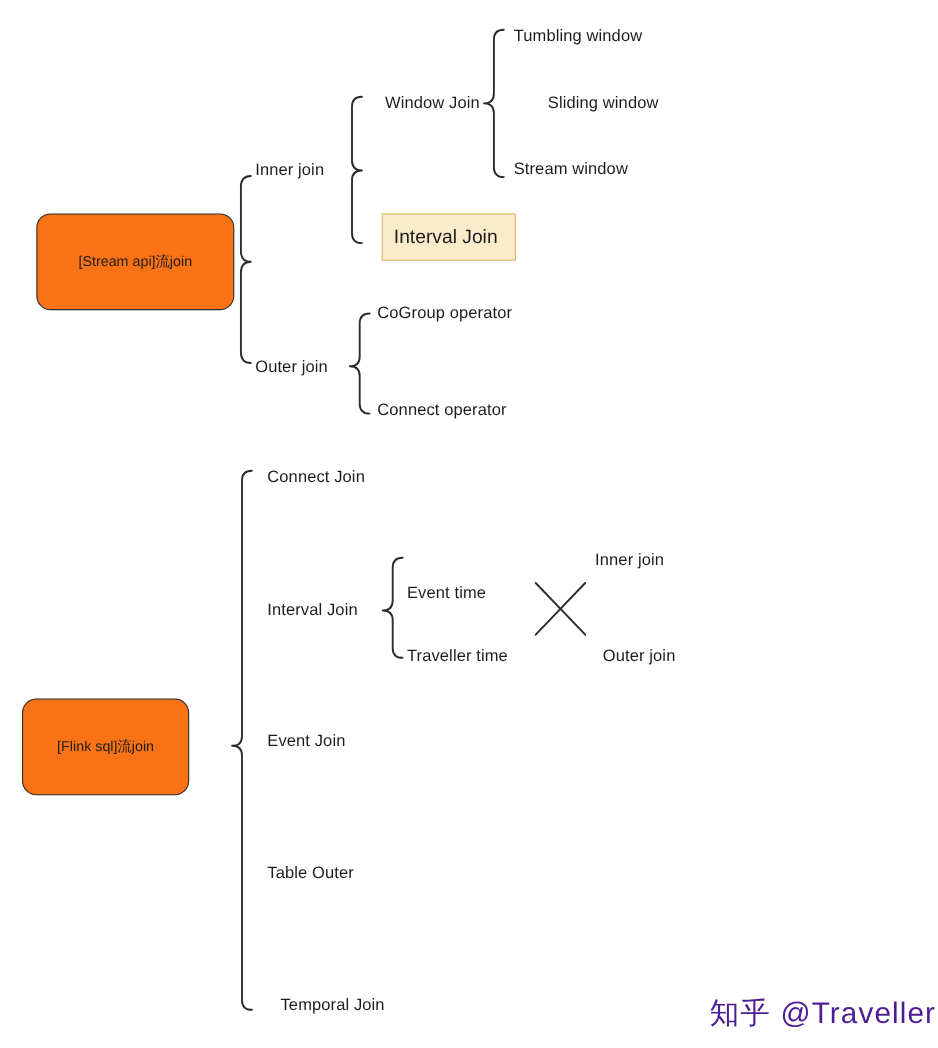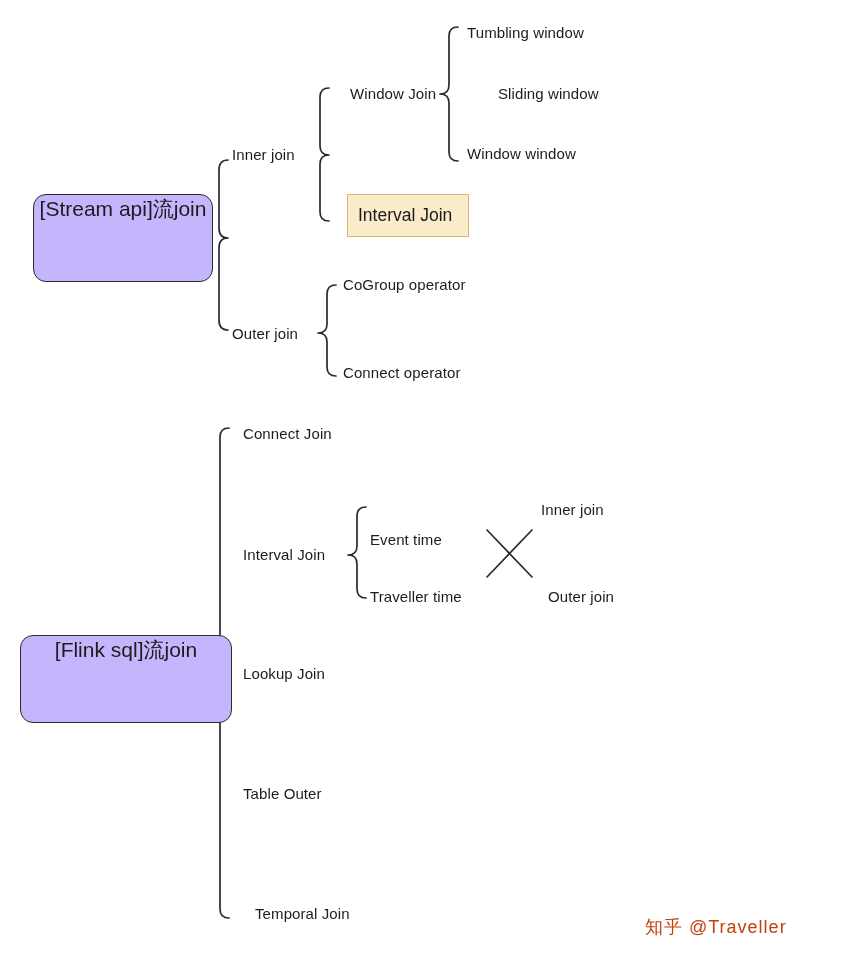--- a/index.html
+++ b/index.html
@@ -33,48 +33,47 @@
     line-height: 1;
     color: #1c1c1c;
     white-space: nowrap;
     letter-spacing: 0.1px;
   }
   .root-box {
     position: absolute;
     box-sizing: border-box;
     border: 1.6px solid #2b2b2b;
     border-radius: 13px;
-    background: #c4b5fd;
+    background: #f97316;
     display: flex;
-    align-items: flex-start;
+    align-items: center;
     justify-content: center;
-    font-size: 21px;
+    font-size: 13px;
     color: #1c1c1c;
     white-space: nowrap;
   }
   .hl-box {
     position: absolute;
     box-sizing: border-box;
     background: #faeccb;
     border: 1.5px solid #d9b96b;
     display: flex;
     align-items: center;
     padding-left: 10px;
     font-size: 17.5px;
     color: #1c1c1c;
     white-space: nowrap;
   }
   .watermark {
     position: absolute;
-    font-size: 18px;
-    color: #c2410c;
+    font-size: 27px;
+    color: #4c1d95;
     white-space: nowrap;
     letter-spacing: 1px;
     font-weight: 500;
-    margin-top: 12px;
   }
 </style>
 </head>
 <body>
 
 <div id="canvas">
 
   <svg id="wires" viewBox="0 0 853 953" xmlns="http://www.w3.org/2000/svg" fill="none" stroke="#2b2b2b" stroke-width="1.7" stroke-linecap="round" stroke-linejoin="round">
 
     <path d="M 228,160 Q 219,160 219,170 L 219,228 Q 219,238 228,238 Q 219,238 219,248 L 219,320 Q 219,330 228,330"></path>
@@ -115,45 +114,45 @@
 
   <div class="node-label" style="left:467px; top:25px;">
     <span>Tumbling window</span>
   </div>
 
   <div class="node-label" style="left:461px; top:86px;margin-left:37px;">
     <span>Sliding window</span>
   </div>
 
   <div class="node-label" style="left:467px; top:146px;">
-    <span>Window window</span>
+    <span>Stream window</span>
   </div>
 
   <div class="node-label" style="left:343px; top:277px;">
     <span>CoGroup  operator</span>
   </div>
 
   <div class="node-label" style="left:343px; top:365px;text-align:right;">
     <span>Connect  operator</span>
   </div>
 
-  <div class="root-box" style="left:20px; top:635px; width:212px; height:88px;">
+  <div class="root-box" style="left:20px; top:635px; width:152px; height:88px;">
     <span>[Flink sql]流join</span>
   </div>
 
   <div class="node-label" style="left:243px; top:426px;">
     <span>Connect Join</span>
   </div>
 
   <div class="node-label" style="left:243px; top:547px;">
     <span>Interval Join</span>
   </div>
 
   <div class="node-label" style="left:243px; top:666px;">
-    <span>Lookup Join</span>
+    <span>Event Join</span>
   </div>
 
   <div class="node-label" style="left:243px; top:786px;">
     <span>Table Outer</span>
   </div>
 
   <div class="node-label" style="left:243px; top:906px;margin-left:12px;">
     <span>Temporal Join</span>
   </div>
 

